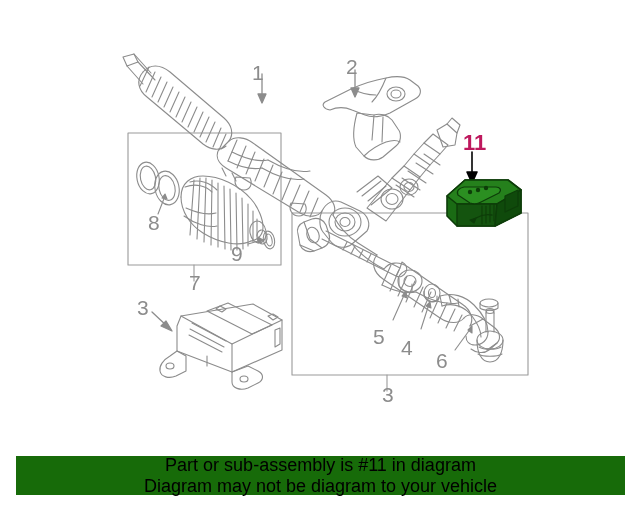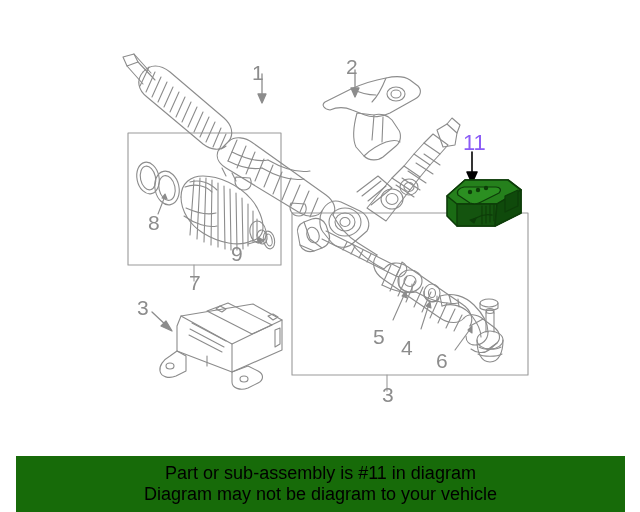--- a/index.html
+++ b/index.html
@@ -31,30 +31,30 @@
     position: absolute;
     color: #8c8c8c;
     font-family: "Liberation Sans", sans-serif;
     font-size: 21px;
     font-weight: 400;
     line-height: 1;
     user-select: none;
     white-space: nowrap;
   }
   .callout-num.highlight {
-    color: #8b5cf6;
-    font-weight: 400;
+    color: #be185d;
+    font-weight: 700;
     font-size: 22px;
   }
   #notice-banner {
     position: absolute;
     left: 16px;
     top: 456px;
     width: 609px;
-    height: 56px;
+    height: 39px;
     background: #176b09;
     display: flex;
     flex-direction: column;
     align-items: center;
     justify-content: center;
     box-sizing: border-box;
   }
   .banner-line {
     color: #000000;
     font-family: "Liberation Sans", sans-serif;

